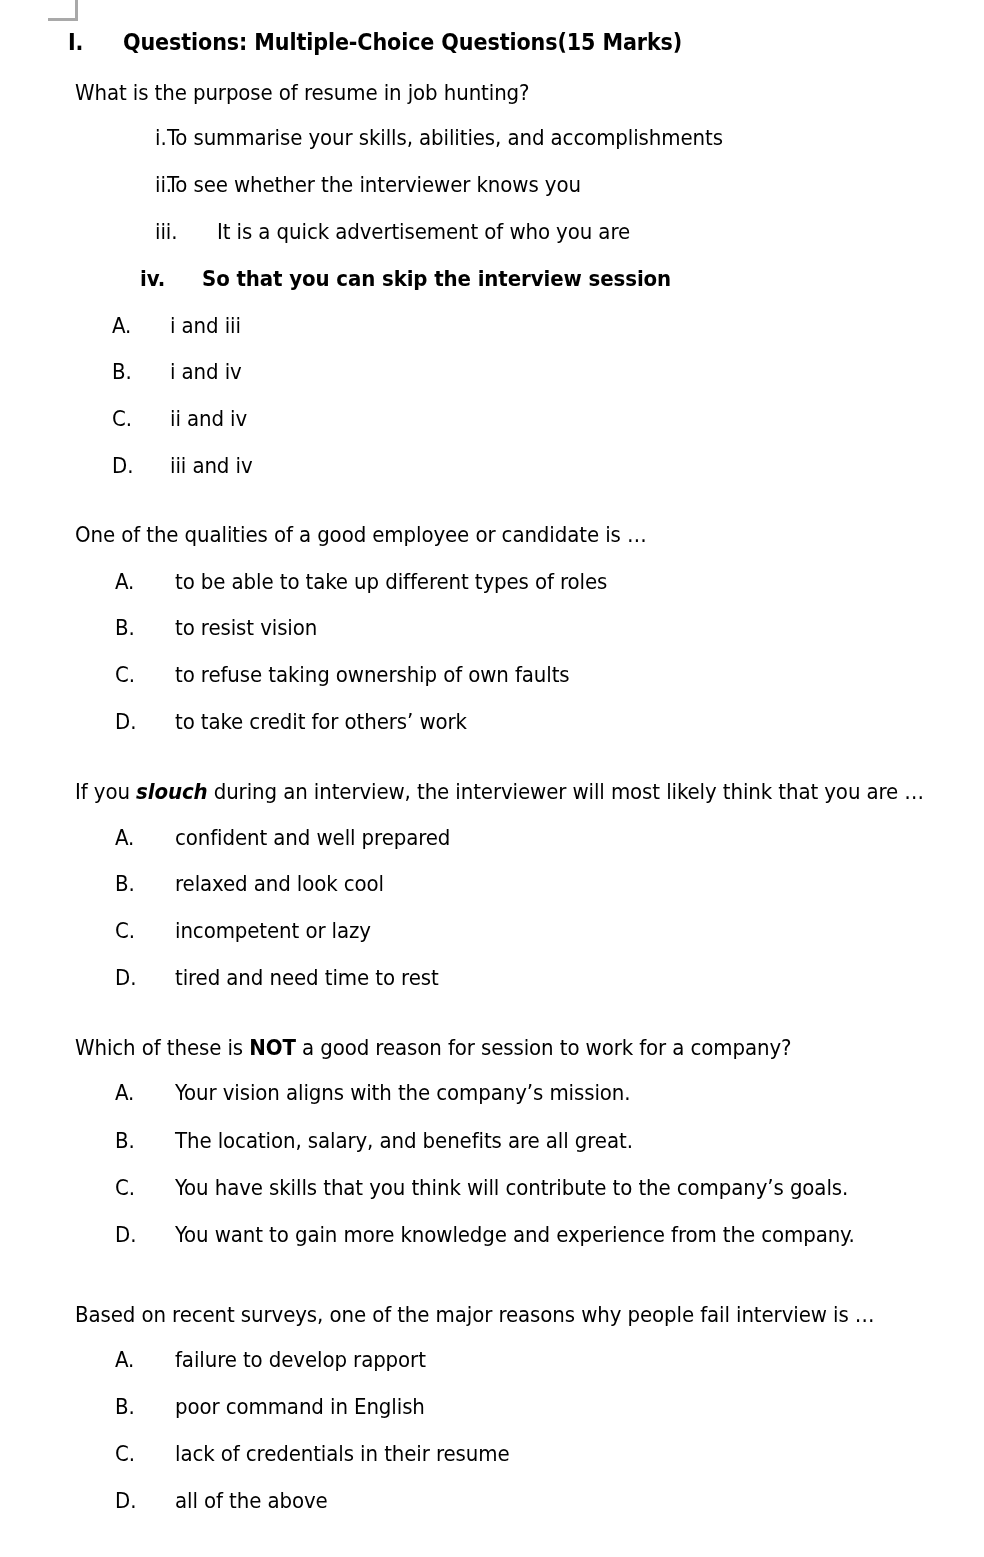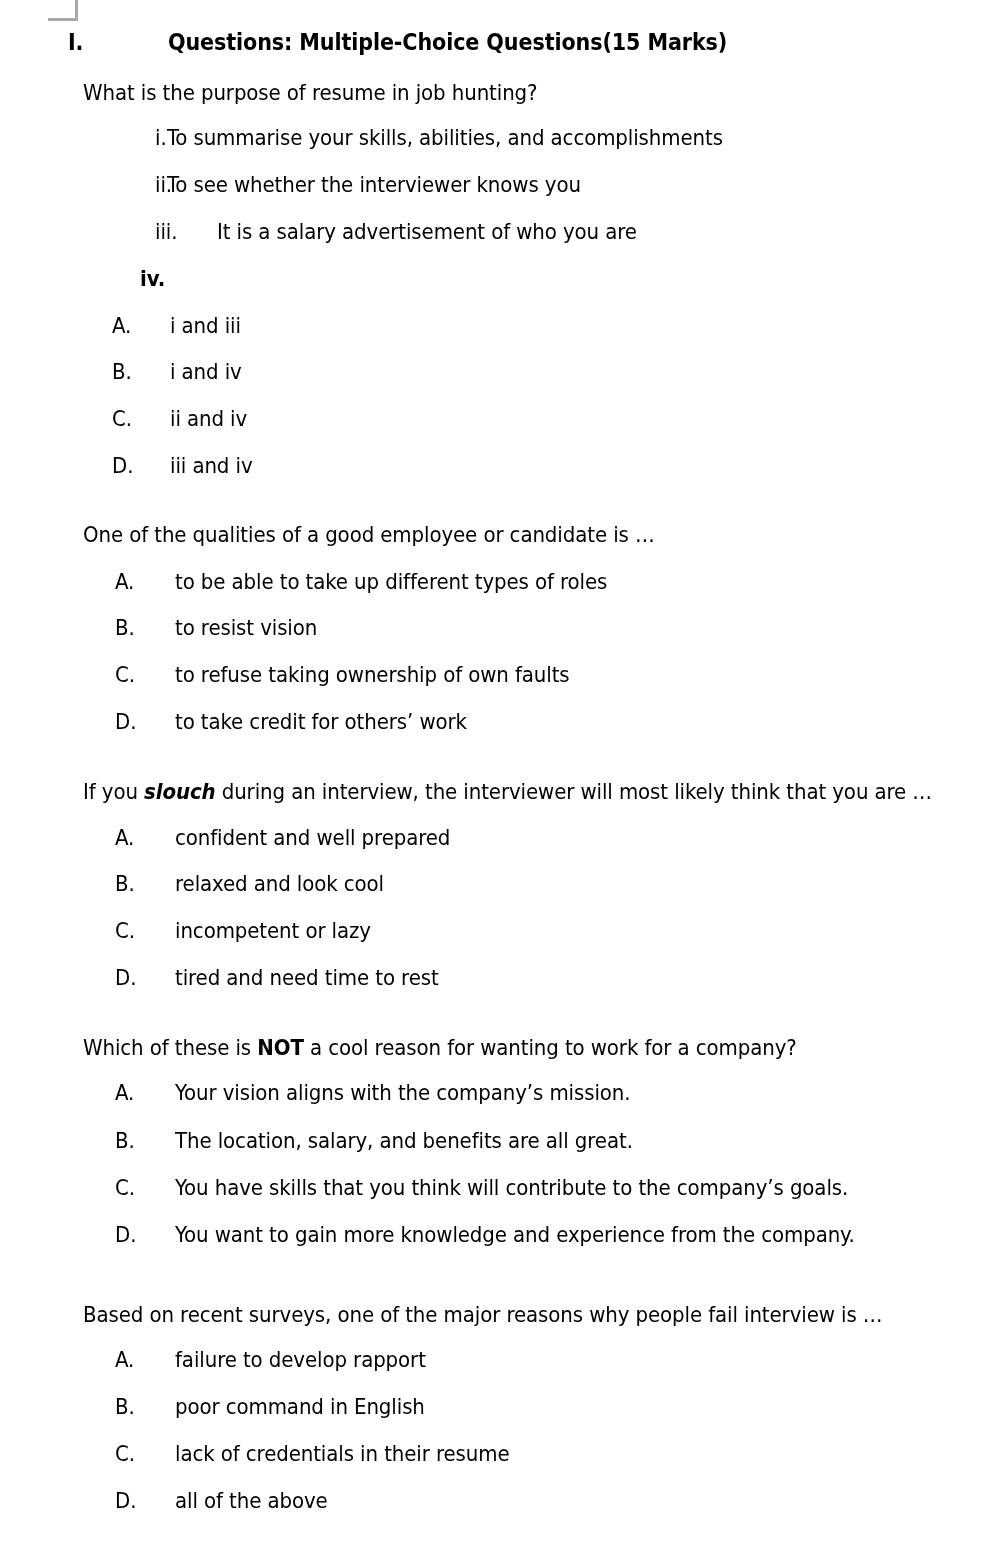--- a/index.html
+++ b/index.html
@@ -65,31 +65,29 @@
     line-height: 28px;
     display: flex;
     align-items: baseline;
   }
   .heading .roman {
     display: inline-block;
     width: 55px;
   }
   .heading .htext {
     display: inline-block;
-    margin-left: 45px;
   }
 
   
   .q-stem {
     position: absolute;
     left: 75px;
     font-size: 22px;
     line-height: 30px;
     font-weight: normal;
-    margin-left: 8px;
   }
 
   
   .sub-item {
     position: absolute;
     font-size: 22px;
     line-height: 30px;
     display: flex;
     align-items: baseline;
   }
@@ -130,37 +128,37 @@
 
     <div class="heading txt">
       <span class="roman">I.</span>
       <span class="htext">Questions: Multiple-Choice Questions(15 Marks)</span>
     </div>
 
     <div id="questions-root">
         <div class="q-stem txt" style="top: 78px;"><span>What is the purpose of resume in job hunting?</span></div>
         <div class="sub-item txt" style="top: 123px; left: 155px;"><span class="mk-narrow">i.</span><span>To summarise your skills, abilities, and accomplishments</span></div>
         <div class="sub-item txt" style="top: 170px; left: 155px;"><span class="mk-narrow">ii.</span><span>To see whether the interviewer knows you</span></div>
-        <div class="sub-item txt" style="top: 217px; left: 155px; justify-content: flex-end;"><span class="mk-wide">iii.</span><span>It is a salary advertisement of who you are</span></div>
-        <div class="sub-item txt" style="top: 264px; left: 140px; font-weight: bold;"><span class="mk-wide">iv.</span></div>
+        <div class="sub-item txt" style="top: 217px; left: 155px; justify-content: flex-end;"><span class="mk-wide">iii.</span><span>It is a quick advertisement of who you are</span></div>
+        <div class="sub-item txt" style="top: 264px; left: 140px; font-weight: bold;"><span class="mk-wide">iv.</span><span>So that you can skip the interview session</span></div>
         <div class="opt txt narrow-gap" style="top: 311px; left: 112px;"><span class="letter">A.</span><span class="otext">i and iii</span></div>
         <div class="opt txt narrow-gap" style="top: 357px; left: 112px;"><span class="letter">B.</span><span class="otext">i and iv</span></div>
         <div class="opt txt narrow-gap" style="top: 404px; left: 112px;"><span class="letter">C.</span><span class="otext">ii and iv</span></div>
         <div class="opt txt narrow-gap" style="top: 451px; left: 112px;"><span class="letter">D.</span><span class="otext">iii and iv</span></div>
         <div class="q-stem txt" style="top: 520px;"><span>One of the qualities of a good employee or candidate is …</span></div>
         <div class="opt txt wide-gap" style="top: 567px; left: 115px;"><span class="letter">A.</span><span class="otext">to be able to take up different types of roles</span></div>
         <div class="opt txt wide-gap" style="top: 613px; left: 115px;"><span class="letter">B.</span><span class="otext">to resist vision</span></div>
         <div class="opt txt wide-gap" style="top: 660px; left: 115px;"><span class="letter">C.</span><span class="otext">to refuse taking ownership of own faults</span></div>
         <div class="opt txt wide-gap" style="top: 707px; left: 115px;"><span class="letter">D.</span><span class="otext">to take credit for others’ work</span></div>
         <div class="q-stem txt" style="top: 777px;"><span>If you </span><span style="font-weight: bold; font-style: italic; text-align: right;">slouch</span><span> during an interview, the interviewer will most likely think that you are …</span></div>
         <div class="opt txt wide-gap" style="top: 823px; left: 115px;"><span class="letter">A.</span><span class="otext">confident and well prepared</span></div>
         <div class="opt txt wide-gap" style="top: 869px; left: 115px;"><span class="letter">B.</span><span class="otext">relaxed and look cool</span></div>
         <div class="opt txt wide-gap" style="top: 916px; left: 115px;"><span class="letter">C.</span><span class="otext">incompetent or lazy</span></div>
         <div class="opt txt wide-gap" style="top: 963px; left: 115px;"><span class="letter">D.</span><span class="otext">tired and need time to rest</span></div>
-        <div class="q-stem txt" style="top: 1033px;"><span>Which of these is </span><span style="font-weight: bold;">NOT</span><span> a cool reason for wanting to work for a company?</span></div>
+        <div class="q-stem txt" style="top: 1033px;"><span>Which of these is </span><span style="font-weight: bold;">NOT</span><span> a good reason for session to work for a company?</span></div>
         <div class="opt txt wide-gap" style="top: 1078px; left: 115px;"><span class="letter">A.</span><span class="otext">Your vision aligns with the company’s mission.</span></div>
         <div class="opt txt wide-gap" style="top: 1126px; left: 115px;"><span class="letter">B.</span><span class="otext">The location, salary, and benefits are all great.</span></div>
         <div class="opt txt wide-gap" style="top: 1173px; left: 115px;"><span class="letter">C.</span><span class="otext">You have skills that you think will contribute to the company’s goals.</span></div>
         <div class="opt txt wide-gap" style="top: 1220px; left: 115px;"><span class="letter">D.</span><span class="otext">You want to gain more knowledge and experience from the company.</span></div>
         <div class="q-stem txt" style="top: 1300px;"><span>Based on recent surveys, one of the major reasons why people fail interview is …</span></div>
         <div class="opt txt wide-gap" style="top: 1345px; left: 115px;"><span class="letter">A.</span><span class="otext">failure to develop rapport</span></div>
         <div class="opt txt wide-gap" style="top: 1392px; left: 115px;"><span class="letter">B.</span><span class="otext">poor command in English</span></div>
         <div class="opt txt wide-gap" style="top: 1439px; left: 115px;"><span class="letter">C.</span><span class="otext">lack of credentials in their resume</span></div>
         <div class="opt txt wide-gap" style="top: 1486px; left: 115px;"><span class="letter">D.</span><span class="otext">all of the above</span></div>
       </div>

